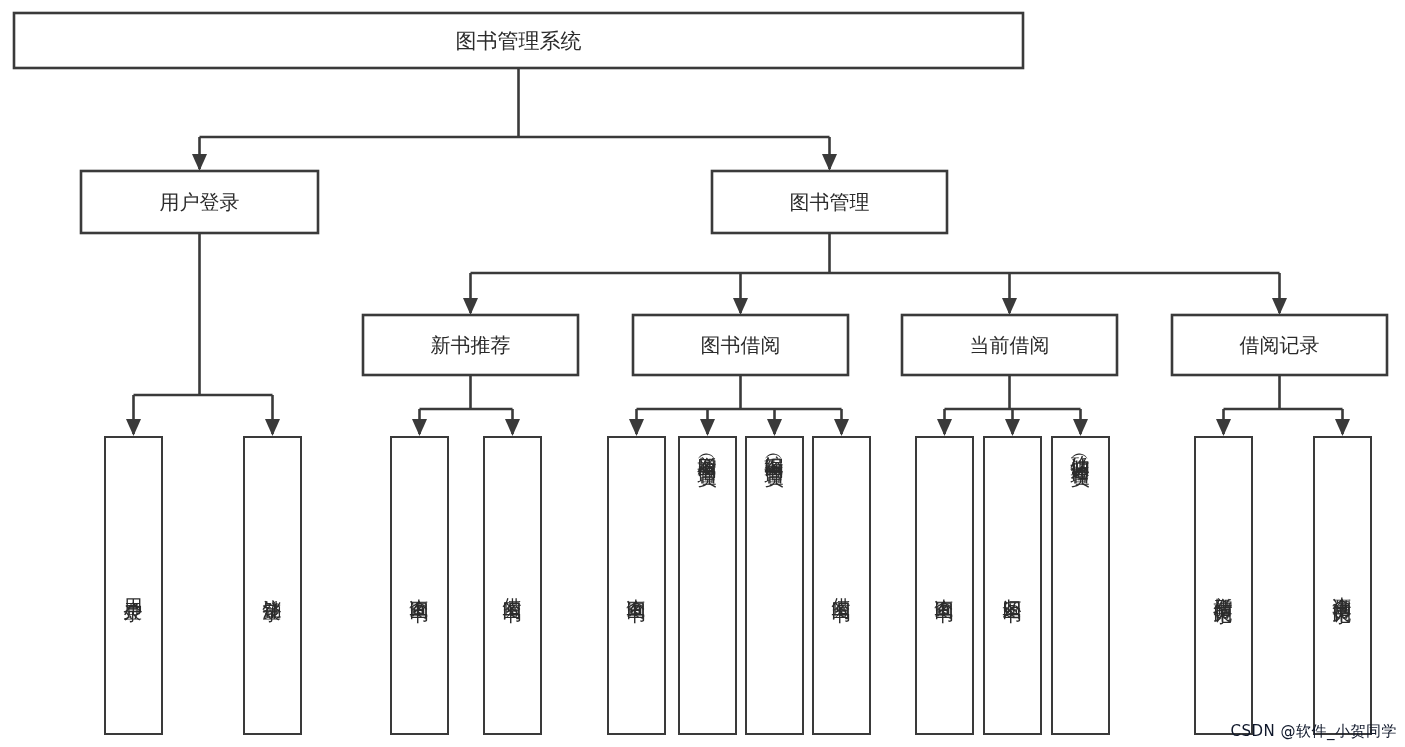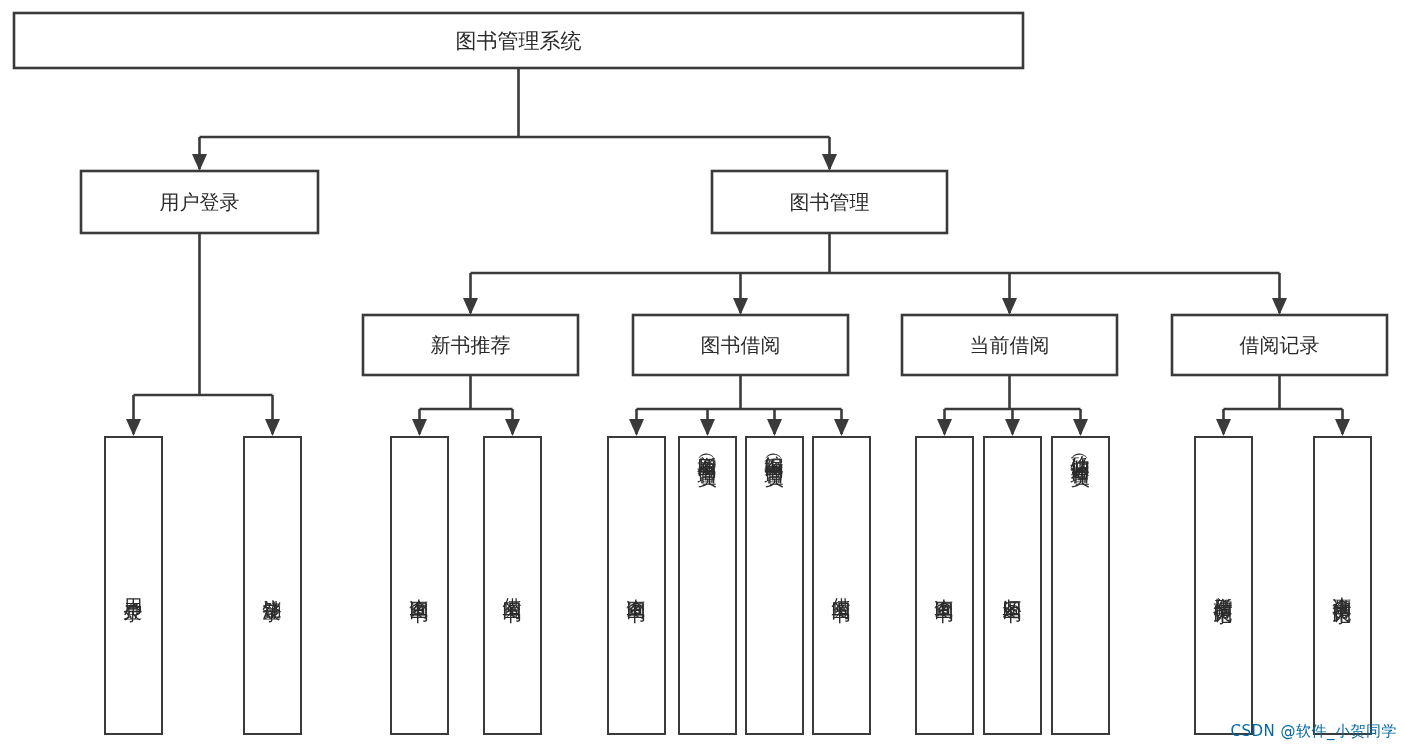--- a/index.html
+++ b/index.html
@@ -11,21 +11,21 @@
   .arrow-head{fill:#3a3a3a;stroke:none;}
   .node-label{fill:#2b2b2b;font-family:"DejaVu Sans","Liberation Sans",sans-serif;font-size:20px;
                text-anchor:middle;dominant-baseline:middle;}
   .node-label.root{font-size:21px;}
   .leaf-box{position:absolute;box-sizing:border-box;border:2.6px solid #3a3a3a;background:#fff;
             display:flex;align-items:flex-start;justify-content:center;}
   .leaf-box.centered{align-items:center;}
   .leaf-label{writing-mode:vertical-rl;text-orientation:upright;letter-spacing:2px;
               font-size:19px;color:#2b2b2b;line-height:1.0;white-space:nowrap;
               font-family:"DejaVu Sans","Liberation Sans",sans-serif;padding-top:2px;}
-  .watermark{position:absolute;right:8px;bottom:6px;color:#0369a1;font-size:15px;
+  .watermark{position:absolute;right:8px;bottom:6px;color:#0f172a;font-size:15px;
              letter-spacing:0.5px;font-family:"DejaVu Sans","Liberation Sans",sans-serif;
              white-space:nowrap;}
 </style>
 </head>
 <body>
 
 <div id="stage">
 
   <svg id="diagram" viewBox="0 0 1405 747">
     <g id="connectors">

